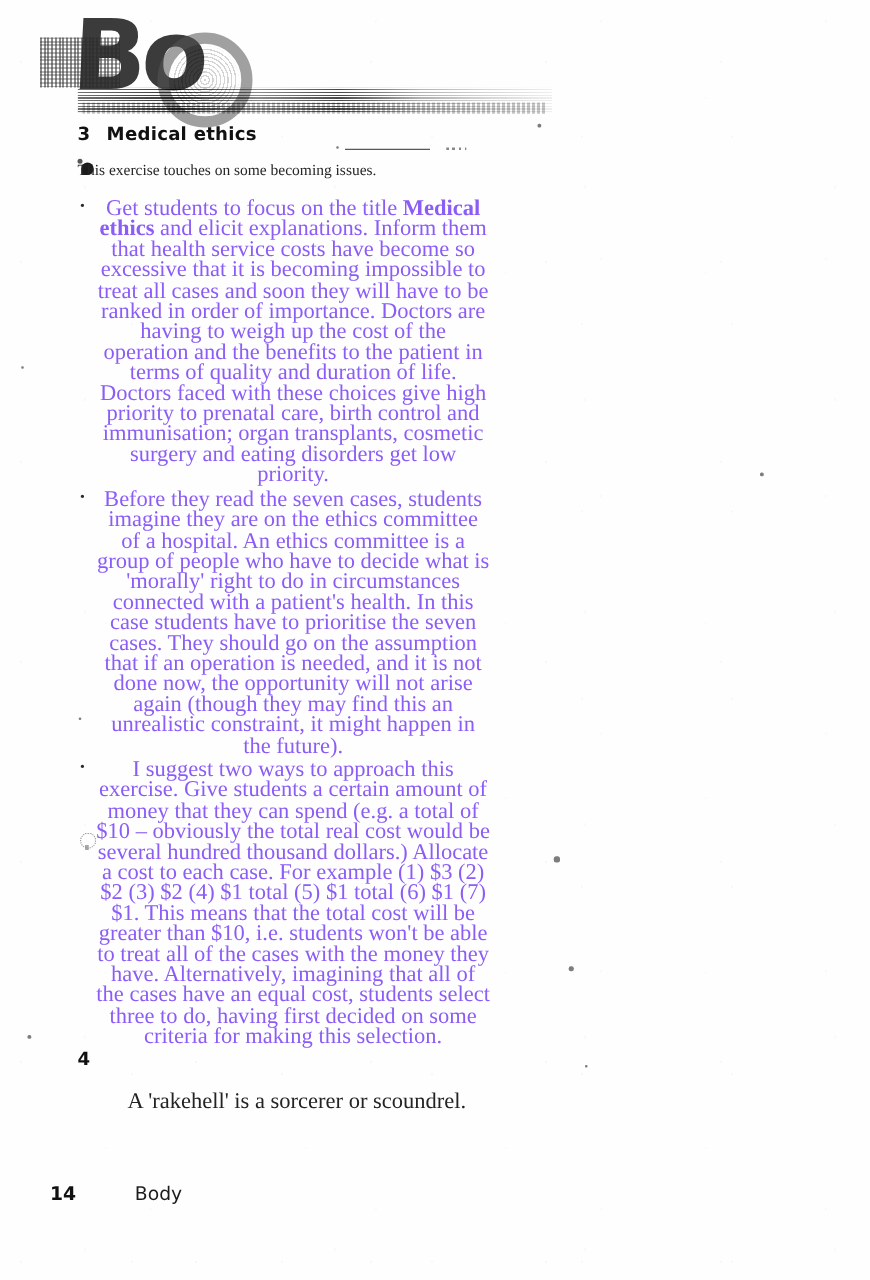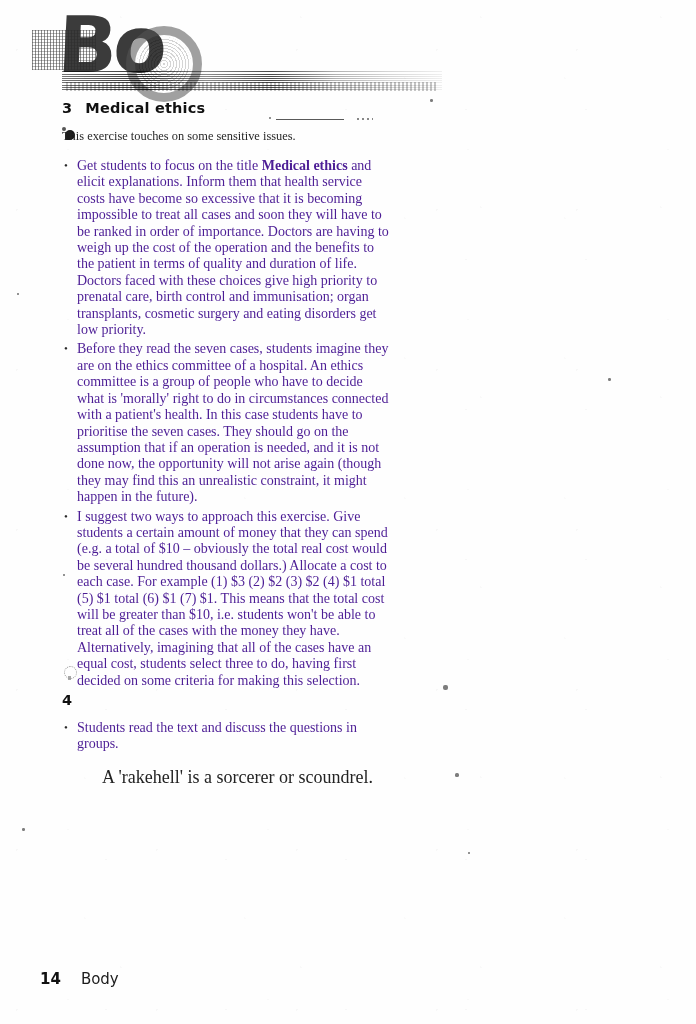--- a/index.html
+++ b/index.html
@@ -163,24 +163,24 @@
 
   ul.notes {
     list-style: none;
     margin: 0;
     padding: 0;
   }
   ul.notes > li {
     position: relative;
     padding-left: 15px;
     margin-bottom: 3px;
-    font-size: 14px;
+    font-size: 18px;
     line-height: 16.4px;
-    text-align: left;
-    color: #4c1d95;
+    text-align: center;
+    color: #8b5cf6;
   }
   ul.notes > li::before {
     content: "•";
     position: absolute;
     left: 2px;
     top: -1px;
     font-size: 11px;
     color: #2a2a2a;
   }
   ul.notes b { font-weight: 700; }
@@ -258,24 +258,24 @@
     position: absolute;
     height: 2px;
     background: repeating-linear-gradient(90deg, #555 0 2px, transparent 2px 5px);
     opacity: .7;
   }
 
   
   .footer {
     position: absolute;
     left: 40px;
-    bottom: 36px;
+    bottom: 60px;
     display: flex;
     align-items: flex-end;
-    gap: 20px;
+    gap: 47px;
     font-family: "DejaVu Sans", sans-serif;
   }
   .footer .pageno {
     font-weight: 700;
     font-size: 15px;
     color: #111;
   }
   .footer .unit {
     font-size: 15px;
     color: #1c1c1c;
@@ -318,43 +318,38 @@
       <span class="stem"></span>
   </div>
 
   <div class="content">
 
     <h2 class="section">
       <span class="num">3</span>
       <span>Medical ethics</span>
     </h2>
 
-    <p class="intro">This exercise touches on some sensitive issues.</p>
+    <p class="intro">This exercise touches on some becoming issues.</p>
 
     <ul class="notes">
       <li>
         <span>Get students to focus on the title </span><b>Medical ethics</b><span> and elicit explanations. Inform them that health service costs have become so excessive that it is becoming impossible to treat all cases and soon they will have to be ranked in order of importance. Doctors are having to weigh up the cost of the operation and the benefits to the patient in terms of quality and duration of life. Doctors faced with these choices give high priority to prenatal care, birth control and immunisation; organ transplants, cosmetic surgery and eating disorders get low priority.</span>
       </li>
       <li>
         <span>Before they read the seven cases, students imagine they are on the ethics committee of a hospital. An ethics committee is a group of people who have to decide what is 'morally' right to do in circumstances connected with a patient's health. In this case students have to prioritise the seven cases. They should go on the assumption that if an operation is needed, and it is not done now, the opportunity will not arise again (though they may find this an unrealistic constraint, it might happen in the future).</span>
       </li>
       <li>
         <span>I suggest two ways to approach this exercise. Give students a certain amount of money that they can spend (e.g. a total of $10 – obviously the total real cost would be several hundred thousand dollars.) Allocate a cost to each case. For example (1) $3 (2) $2 (3) $2 (4) $1 total (5) $1 total (6) $1 (7) $1. This means that the total cost will be greater than $10, i.e. students won't be able to treat all of the cases with the money they have. Alternatively, imagining that all of the cases have an equal cost, students select three to do, having first decided on some criteria for making this selection.</span>
       </li>
     </ul>
 
     <h2 class="section section-2">
       <span class="num">4</span>
     </h2>
 
-    <ul class="notes">
-      <li>
-        <span>Students read the text and discuss the questions in groups.</span>
-      </li>
-    </ul>
 
     <p class="tip">A 'rakehell' is a sorcerer or scoundrel.</p>
 
   </div>
 
   <div class="footer">
     <span class="pageno">14</span>
     <span class="unit">Body</span>
   </div>
 

